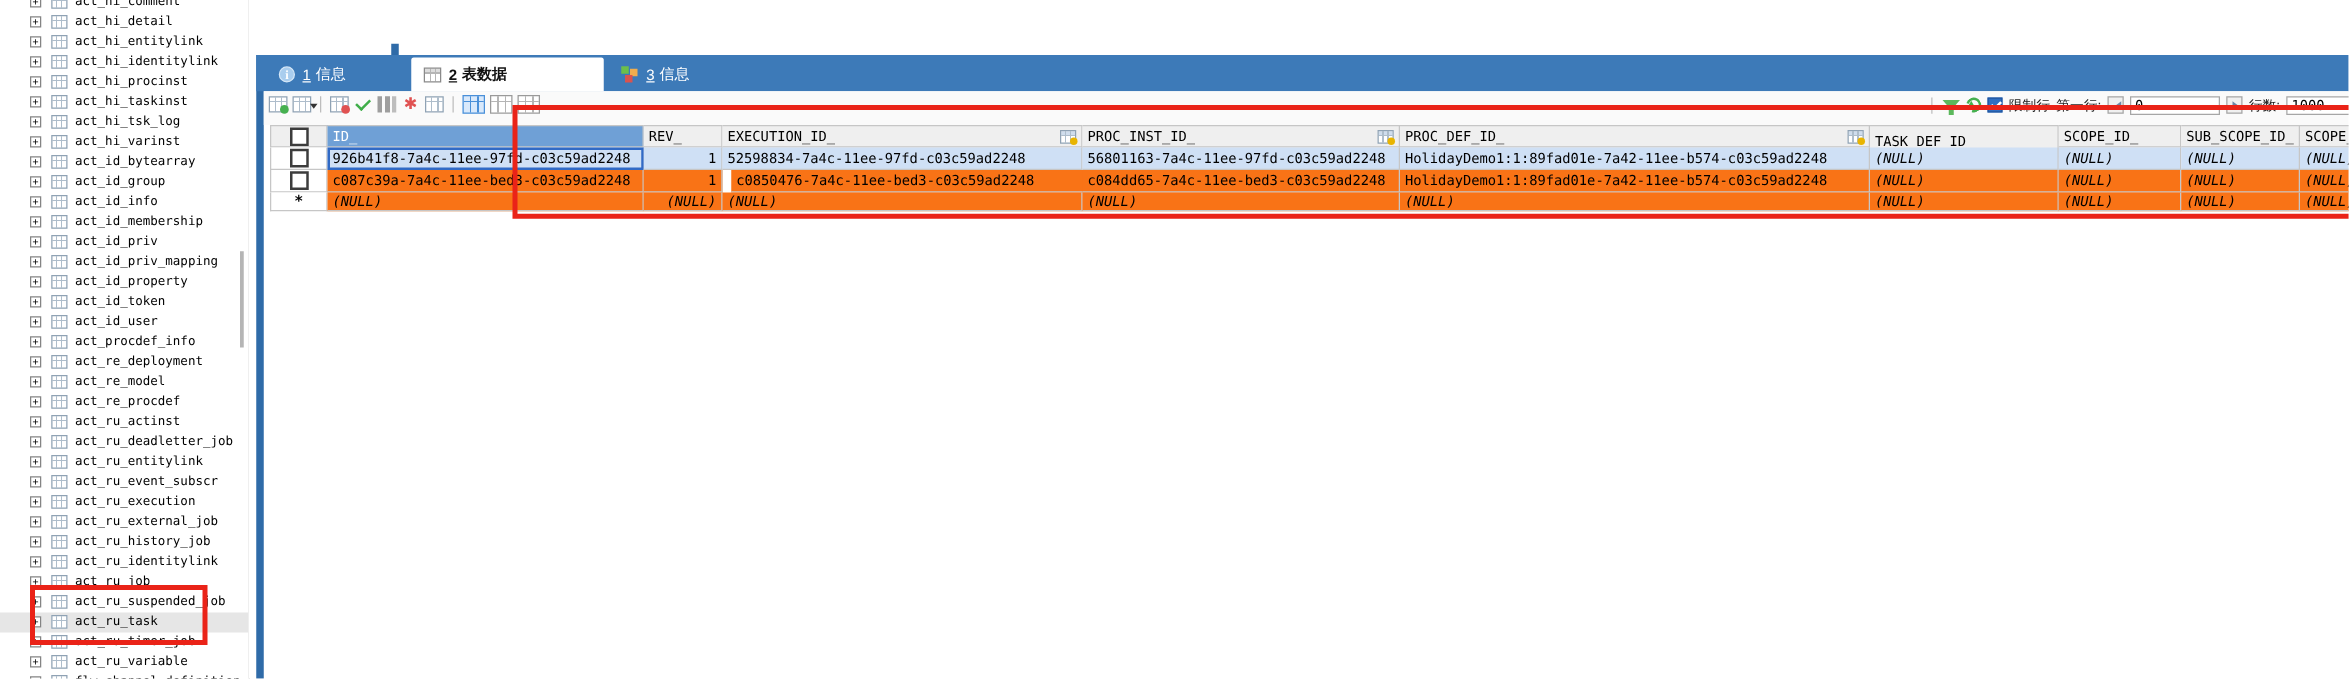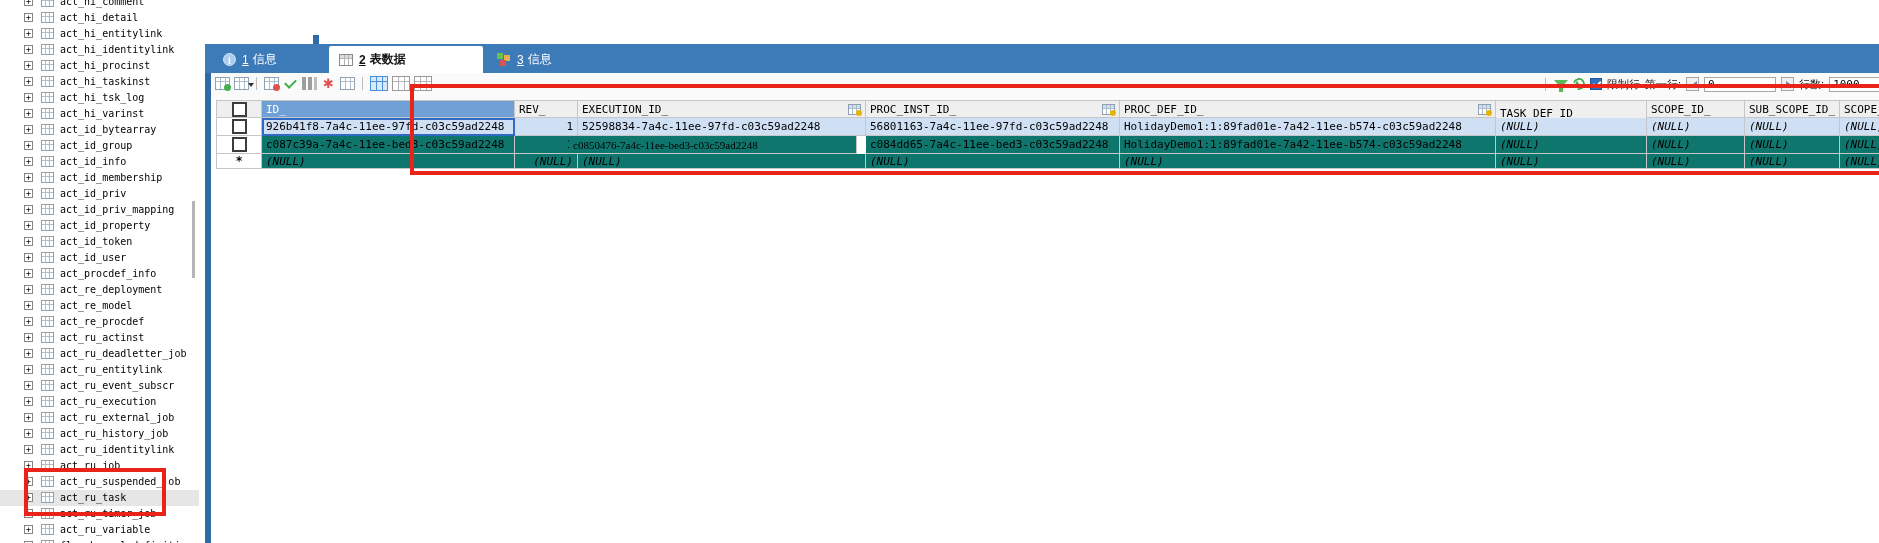--- a/index.html
+++ b/index.html
@@ -89,21 +89,21 @@
   .gh,.gc{position:absolute;box-sizing:border-box;display:flex;align-items:center;
     font:11px "DejaVu Sans Mono",monospace;color:#000;padding:0 4px;overflow:hidden;white-space:pre;}
   .gh{background:#efefef;border:1px solid #c6c6c6;border-left:none;}
   .gh.first{border-left:1px solid #c6c6c6;}
   .gh.ghsel{background:#6fa0d6;color:#fff;}
   .gh .hspace{flex:1;}
   .fkico{width:13px;height:11px;border:1px solid #8fa2b4;background:#fff;box-sizing:border-box;position:relative;flex:none;
     background-image:linear-gradient(to right,transparent 3px,#aebdcb 3px,#aebdcb 4px,transparent 4px,transparent 7px,#aebdcb 7px,#aebdcb 8px,transparent 8px),
                      linear-gradient(to bottom,#cfdded 3px,#aebdcb 3px,#aebdcb 4px,transparent 4px);}
   .fkico::after{content:"";position:absolute;right:-2px;bottom:-2px;width:6px;height:6px;border-radius:50%;background:#e8b400;}
-  .gc{background:#0f766e;border-right:1px solid #c6c6c6;border-bottom:1px solid #c6c6c6;}
+  .gc{background:#f97316;border-right:1px solid #c6c6c6;border-bottom:1px solid #c6c6c6;}
   .gc.first{border-left:1px solid #c6c6c6;}
   .gc.rowsel{background:#cfe0f5;}
   .gc.nullv{font-style:italic;}
   .gc.right{justify-content:flex-end;}
   .gc.active{outline:2px solid #316ac5;outline-offset:-2px;}
   .gc.selcell{justify-content:center;background:#fff;}
   .cb{width:11px;height:11px;border:2px solid #3c3c3c;background:#fff;box-sizing:content-box;}
   .newmark{font:bold 12px "DejaVu Sans Mono",monospace;color:#000;}
 
   
@@ -371,21 +371,21 @@
         <div class="gc rowsel" style="left: 379px; top: 118px; width: 288px; height: 18px; position: absolute;"><span>52598834-7a4c-11ee-97fd-c03c59ad2248</span></div>
         <div class="gc rowsel" style="left: 667px; top: 118px; width: 254px; height: 18px; position: absolute;"><span>56801163-7a4c-11ee-97fd-c03c59ad2248</span></div>
         <div class="gc rowsel" style="left: 921px; top: 118px; width: 376px; height: 18px; position: absolute;"><span>HolidayDemo1:1:89fad01e-7a42-11ee-b574-c03c59ad2248</span></div>
         <div class="gc rowsel nullv" style="left: 1297px; top: 118px; width: 151px; height: 18px; position: absolute;"><span>(NULL)</span></div>
         <div class="gc rowsel nullv" style="left: 1448px; top: 118px; width: 98px; height: 18px; position: absolute;"><span>(NULL)</span></div>
         <div class="gc rowsel nullv" style="left: 1546px; top: 118px; width: 95px; height: 18px; position: absolute;"><span>(NULL)</span></div>
         <div class="gc rowsel nullv" style="left: 1641px; top: 118px; width: 239px; height: 18px; position: absolute;"><span>(NULL)</span></div>
         <div class="gc first selcell" style="left: 17px; top: 136px; width: 46px; height: 18px; position: absolute;"><span class="cb"></span></div>
         <div class="gc" style="left: 63px; top: 136px; width: 253px; height: 18px; position: absolute;"><span>c087c39a-7a4c-11ee-bed3-c03c59ad2248</span></div>
         <div class="gc right" style="left: 316px; top: 136px; width: 63px; height: 18px; position: absolute;"><span>1</span></div>
-        <div class="gc" style="left: 370px; top: 136px; width: 288px; height: 18px; position: absolute; font-family: Liberation Serif, serif;"><span>c0850476-7a4c-11ee-bed3-c03c59ad2248</span></div>
+        <div class="gc" style="left: 386px; top: 136px; width: 288px; height: 18px; position: absolute;"><span>c0850476-7a4c-11ee-bed3-c03c59ad2248</span></div>
         <div class="gc" style="left: 667px; top: 136px; width: 254px; height: 18px; position: absolute;"><span>c084dd65-7a4c-11ee-bed3-c03c59ad2248</span></div>
         <div class="gc" style="left: 921px; top: 136px; width: 376px; height: 18px; position: absolute;"><span>HolidayDemo1:1:89fad01e-7a42-11ee-b574-c03c59ad2248</span></div>
         <div class="gc nullv" style="left: 1297px; top: 136px; width: 151px; height: 18px; position: absolute;"><span>(NULL)</span></div>
         <div class="gc nullv" style="left: 1448px; top: 136px; width: 98px; height: 18px; position: absolute;"><span>(NULL)</span></div>
         <div class="gc nullv" style="left: 1546px; top: 136px; width: 95px; height: 18px; position: absolute;"><span>(NULL)</span></div>
         <div class="gc nullv" style="left: 1641px; top: 136px; width: 239px; height: 18px; position: absolute;"><span>(NULL)</span></div>
         <div class="gc first selcell" style="left: 17px; top: 154px; width: 46px; height: 15px; position: absolute;"><span class="newmark">*</span></div>
         <div class="gc nullv" style="left: 63px; top: 154px; width: 253px; height: 15px; position: absolute;"><span>(NULL)</span></div>
         <div class="gc nullv right" style="left: 316px; top: 154px; width: 63px; height: 15px; position: absolute;"><span>(NULL)</span></div>
         <div class="gc nullv" style="left: 379px; top: 154px; width: 288px; height: 15px; position: absolute;"><span>(NULL)</span></div>

